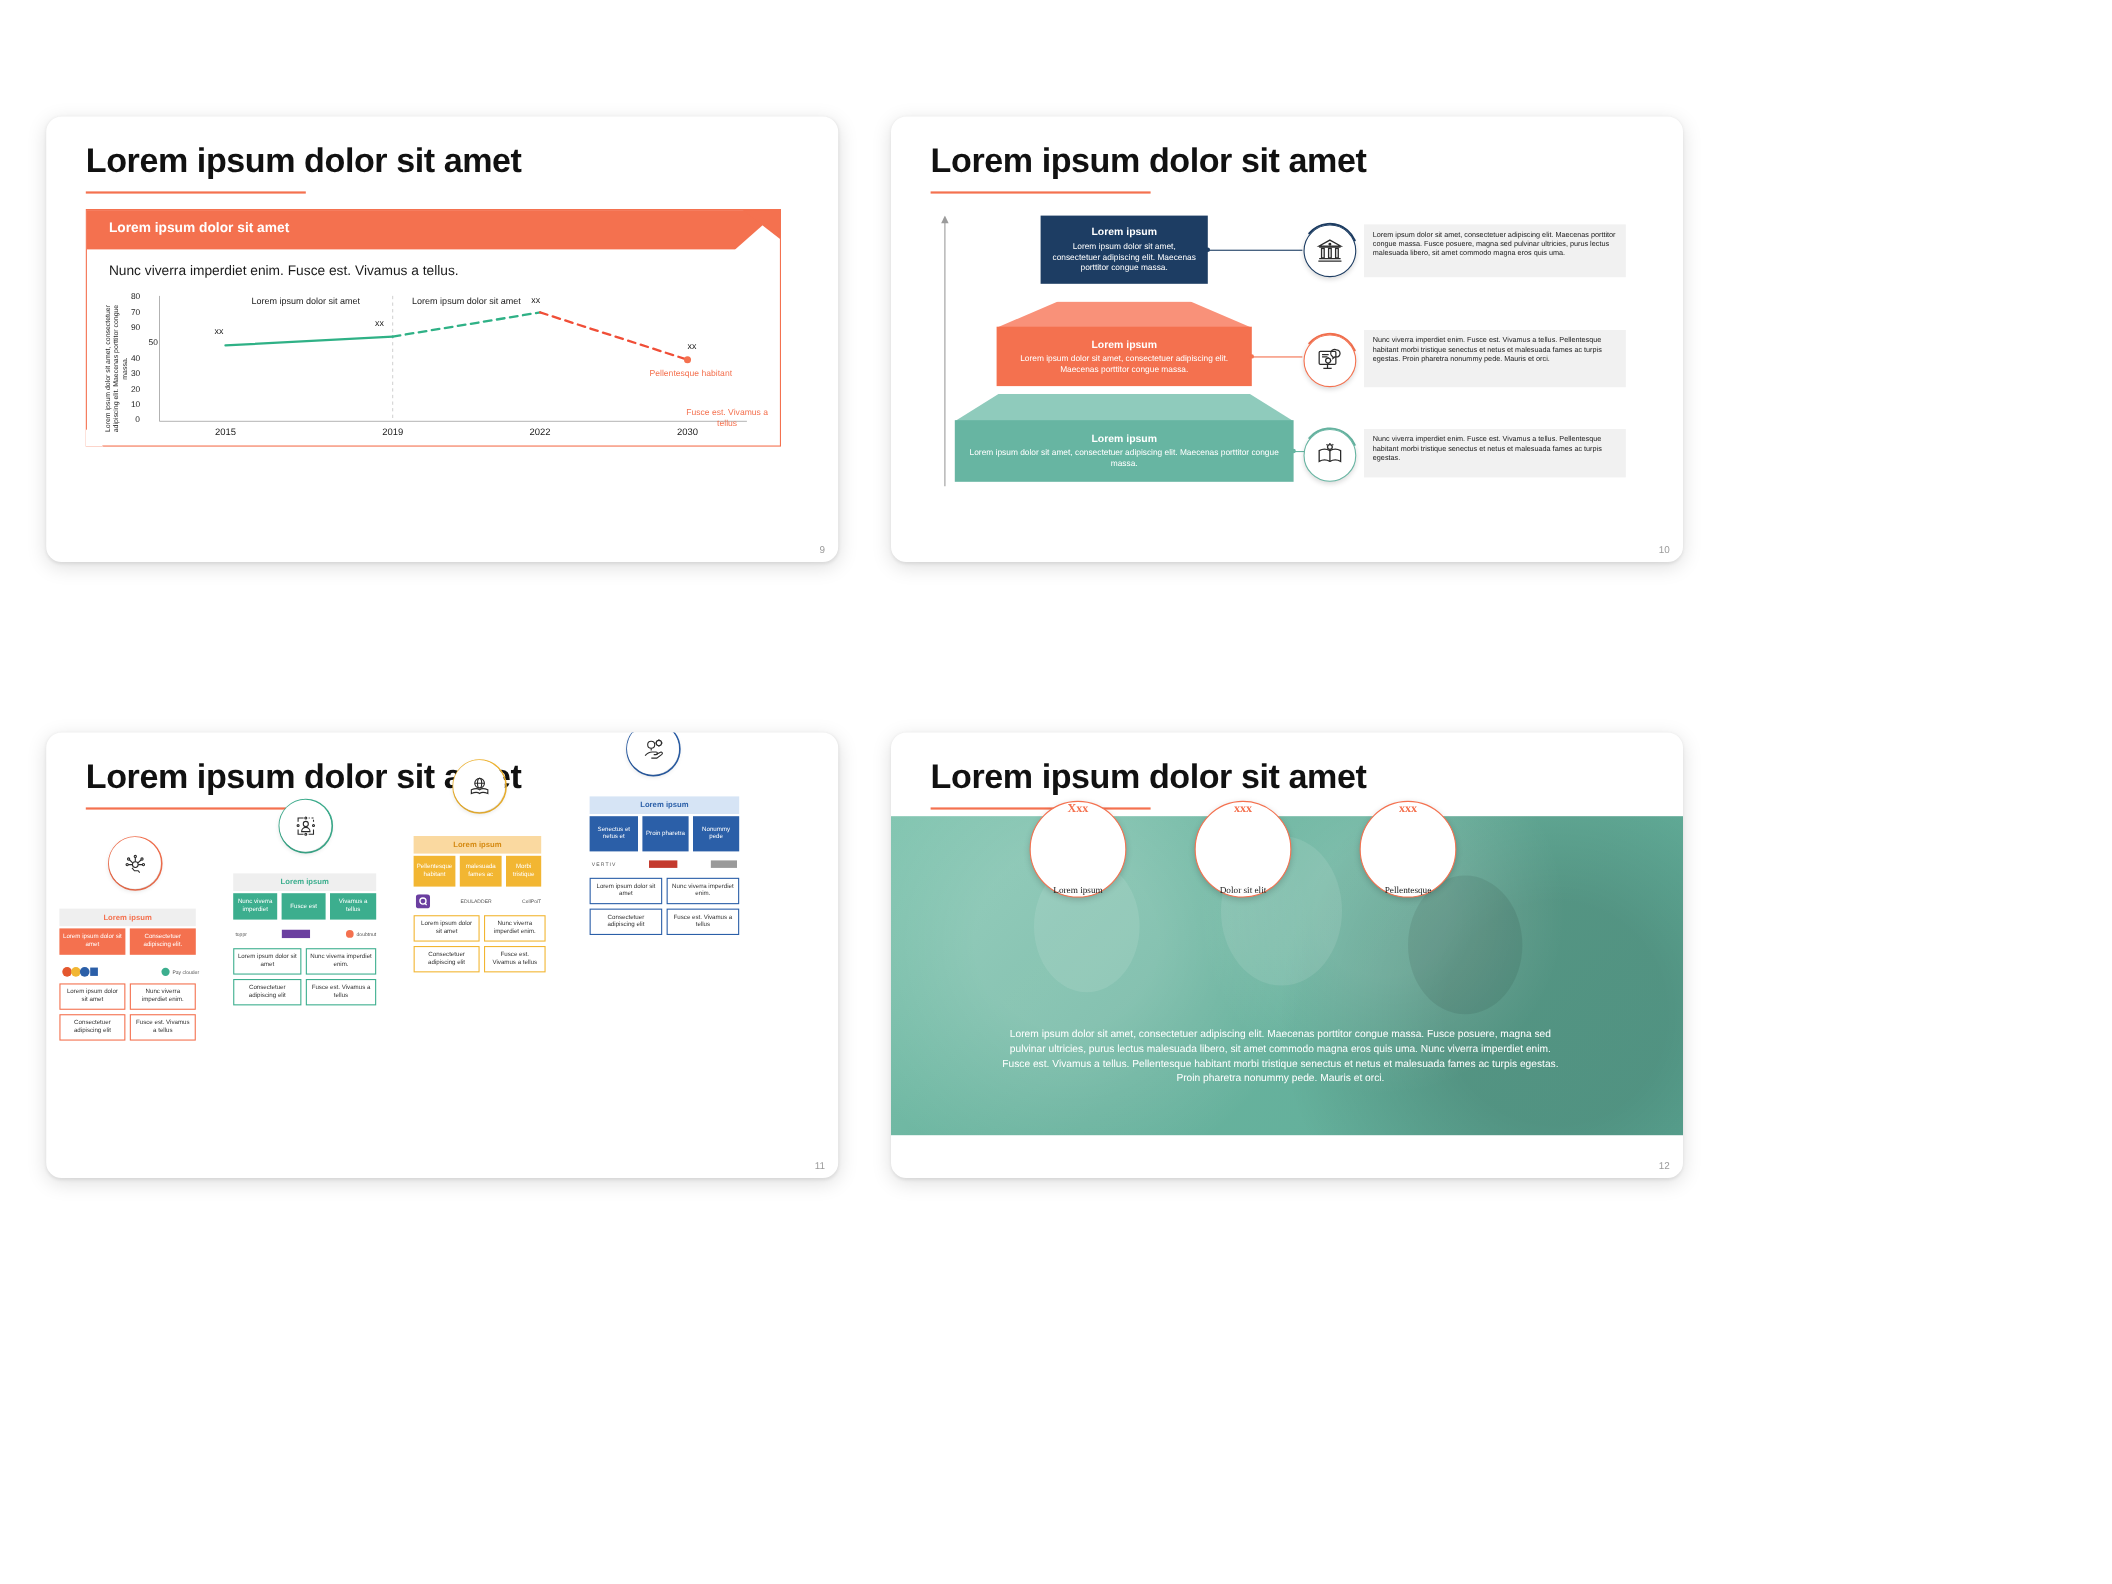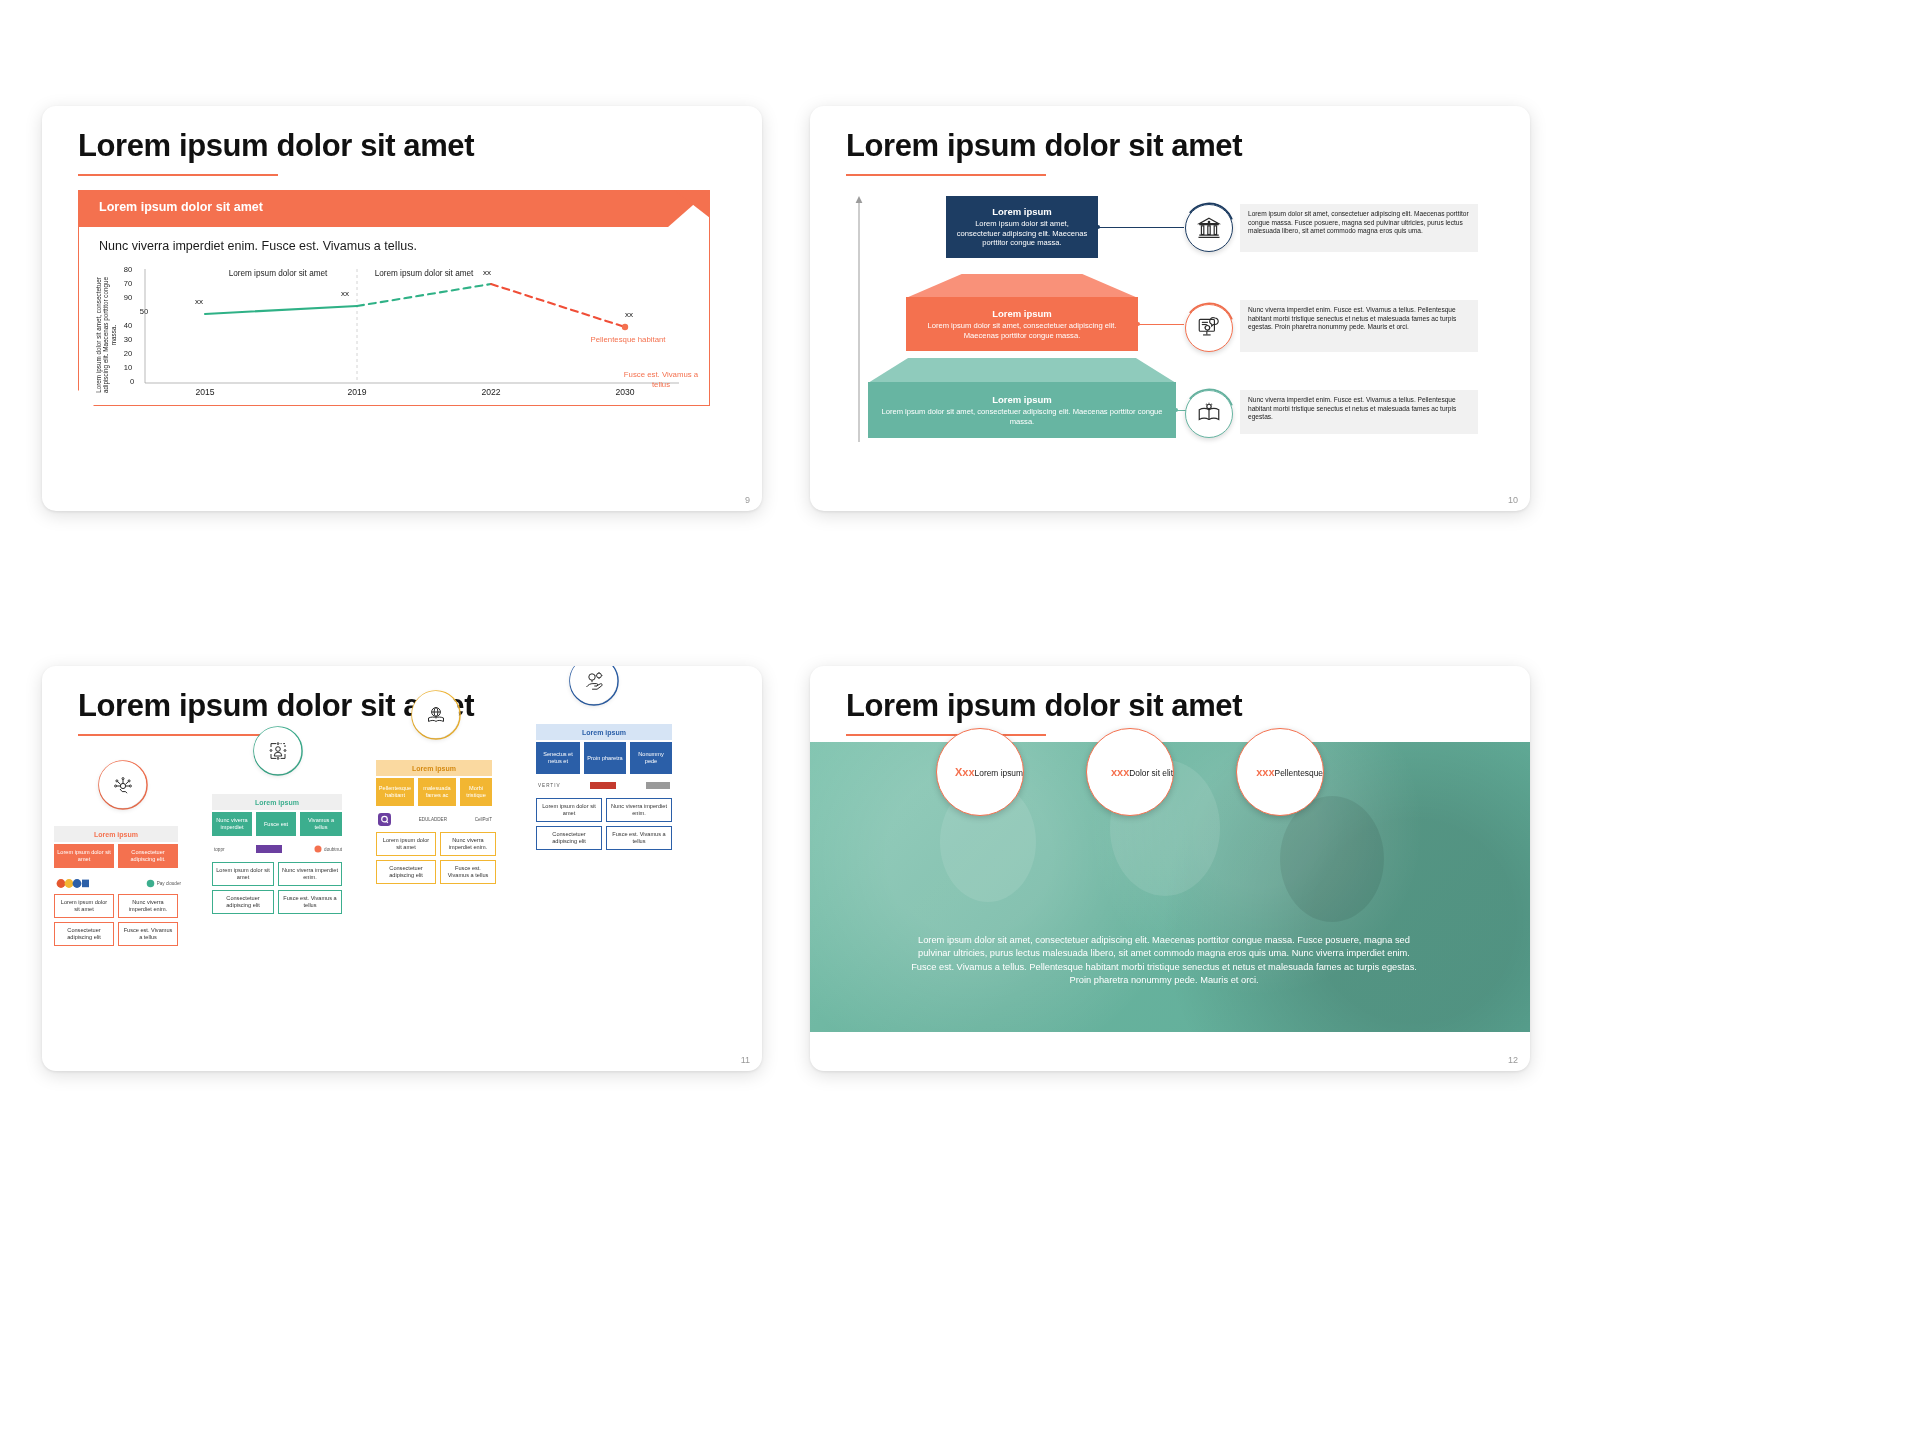--- a/index.html
+++ b/index.html
@@ -66,21 +66,21 @@
   .s9-ylab {
     position:absolute; left:10px; top:18px;
     width:100px; height:16px;
     transform: rotate(-90deg); transform-origin: 0 0;
     font-size:6.3px; color:#1b1b1b; line-height:1.18;
     text-align:center;
   }
   .s9-ylab span { display:block; }
   .ytick {
     position:absolute; font-size:7.6px; color:#1b1b1b;
-    text-align:center; width:18px;
+    text-align:left; width:18px;
   }
   .xtick {
     position:absolute; font-size:8.6px; color:#1b1b1b;
     text-align:center; width:60px;
   }
   .phase-lbl {
     position:absolute; font-size:8.2px; color:#1b1b1b;
     text-align:center; width:110px; line-height:1.25;
   }
   .xx {
@@ -165,22 +165,23 @@
       radial-gradient(circle at 84% 62%, rgba(0,0,0,0.16) 0 16%, rgba(0,0,0,0) 40%),
       linear-gradient(135deg,#7ec3ae 0%, #68b29d 45%, #5fae9a 100%);
   }
   .photo-ghost {
     position:absolute; border-radius:50%;
     background:rgba(255,255,255,0.10);
   }
   .kpi {
     position:absolute; width:88px; height:88px; border-radius:50%;
     background:#fff; border:1.6px solid #F4714F;
-    display:flex; flex-direction:row; align-items:center; justify-content:flex-end;
+    display:flex; flex-direction:column; align-items:center; justify-content:space-between;
     box-shadow:0 2px 6px rgba(0,0,0,.18);
+    font-family:Liberation Serif, serif;
   }
   .kpi-val { font-size:11px; font-weight:bold; color:#F4714F; }
   .kpi-cap { font-size:8.4px; color:#1b1b1b; text-align:center; line-height:1.2; margin-top:2px;}
   .para12 {
     position:absolute; left:96px; top:192px; width:516px;
     color:#fff; font-size:9.3px; line-height:1.45; text-align:center;
   }
 </style>
 </head>
 <body>

